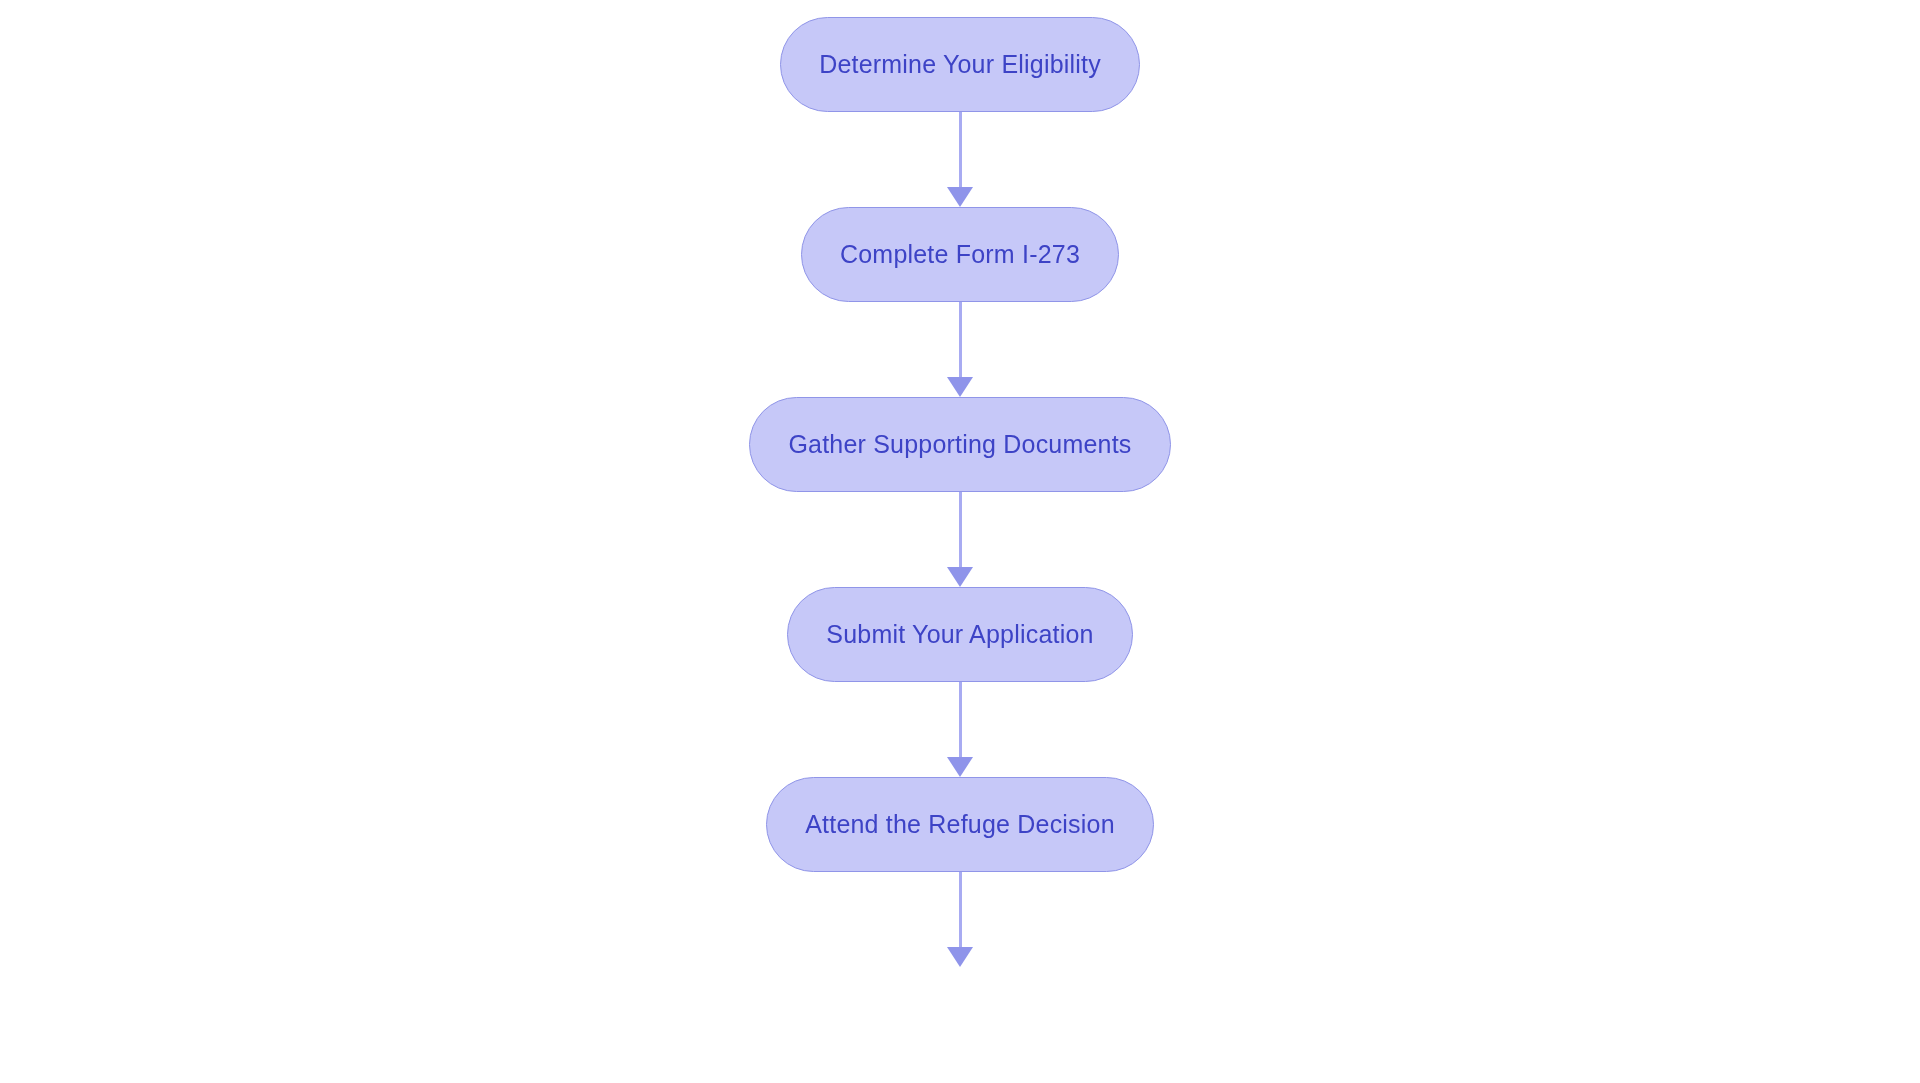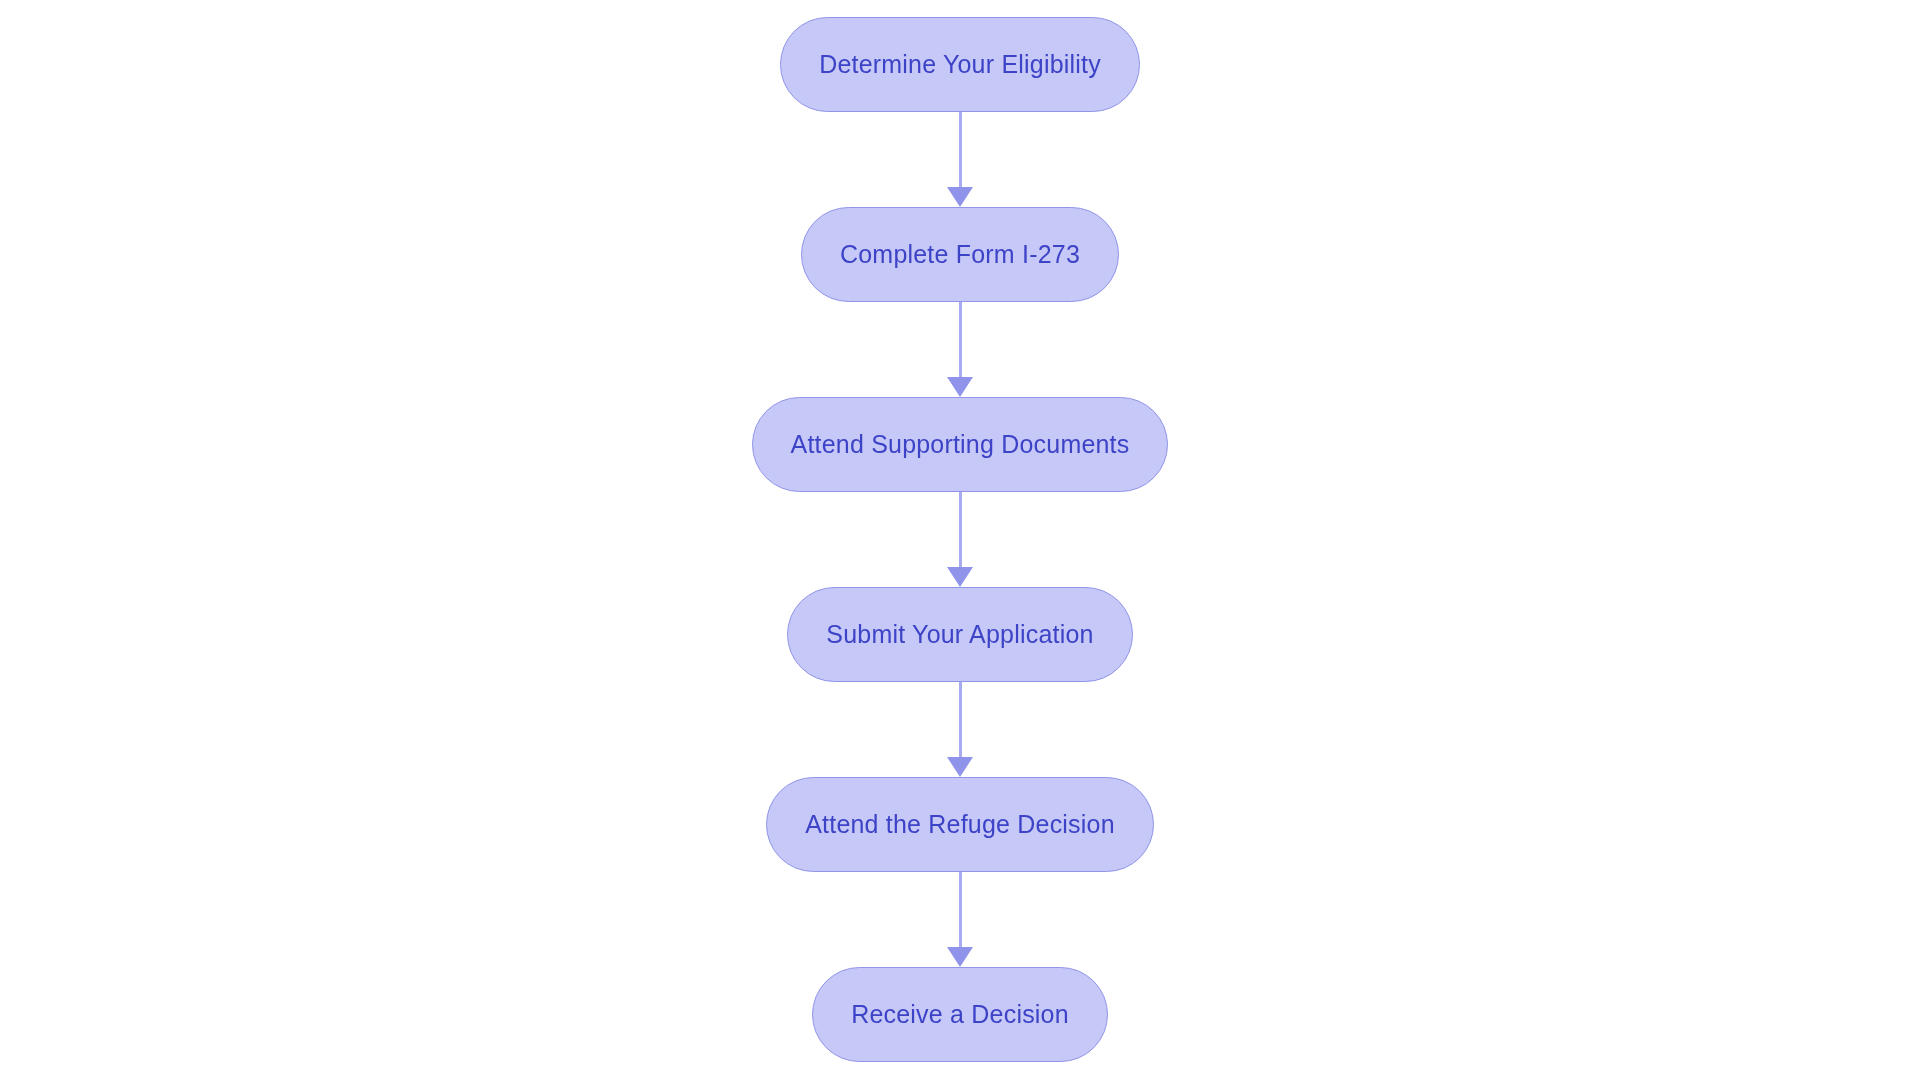--- a/index.html
+++ b/index.html
@@ -84,21 +84,21 @@
     <div class="node">
       <span class="node-label">Complete Form I-273</span>
     </div>
 
     <div class="connector">
       <div class="arrow-line"></div>
       <div class="arrow-head"></div>
     </div>
 
     <div class="node">
-      <span class="node-label">Attend Supporting Documents</span>
+      <span class="node-label">Gather Supporting Documents</span>
     </div>
 
     <div class="connector">
       <div class="arrow-line"></div>
       <div class="arrow-head"></div>
     </div>
 
     <div class="node">
       <span class="node-label">Submit Your Application</span>
     </div>
@@ -110,18 +110,15 @@
 
     <div class="node">
       <span class="node-label">Attend the Refuge Decision</span>
     </div>
 
     <div class="connector">
       <div class="arrow-line"></div>
       <div class="arrow-head"></div>
     </div>
 
-    <div class="node">
-      <span class="node-label">Receive a Decision</span>
-    </div>
 
   </div>
 </div>
 
 </body></html>

